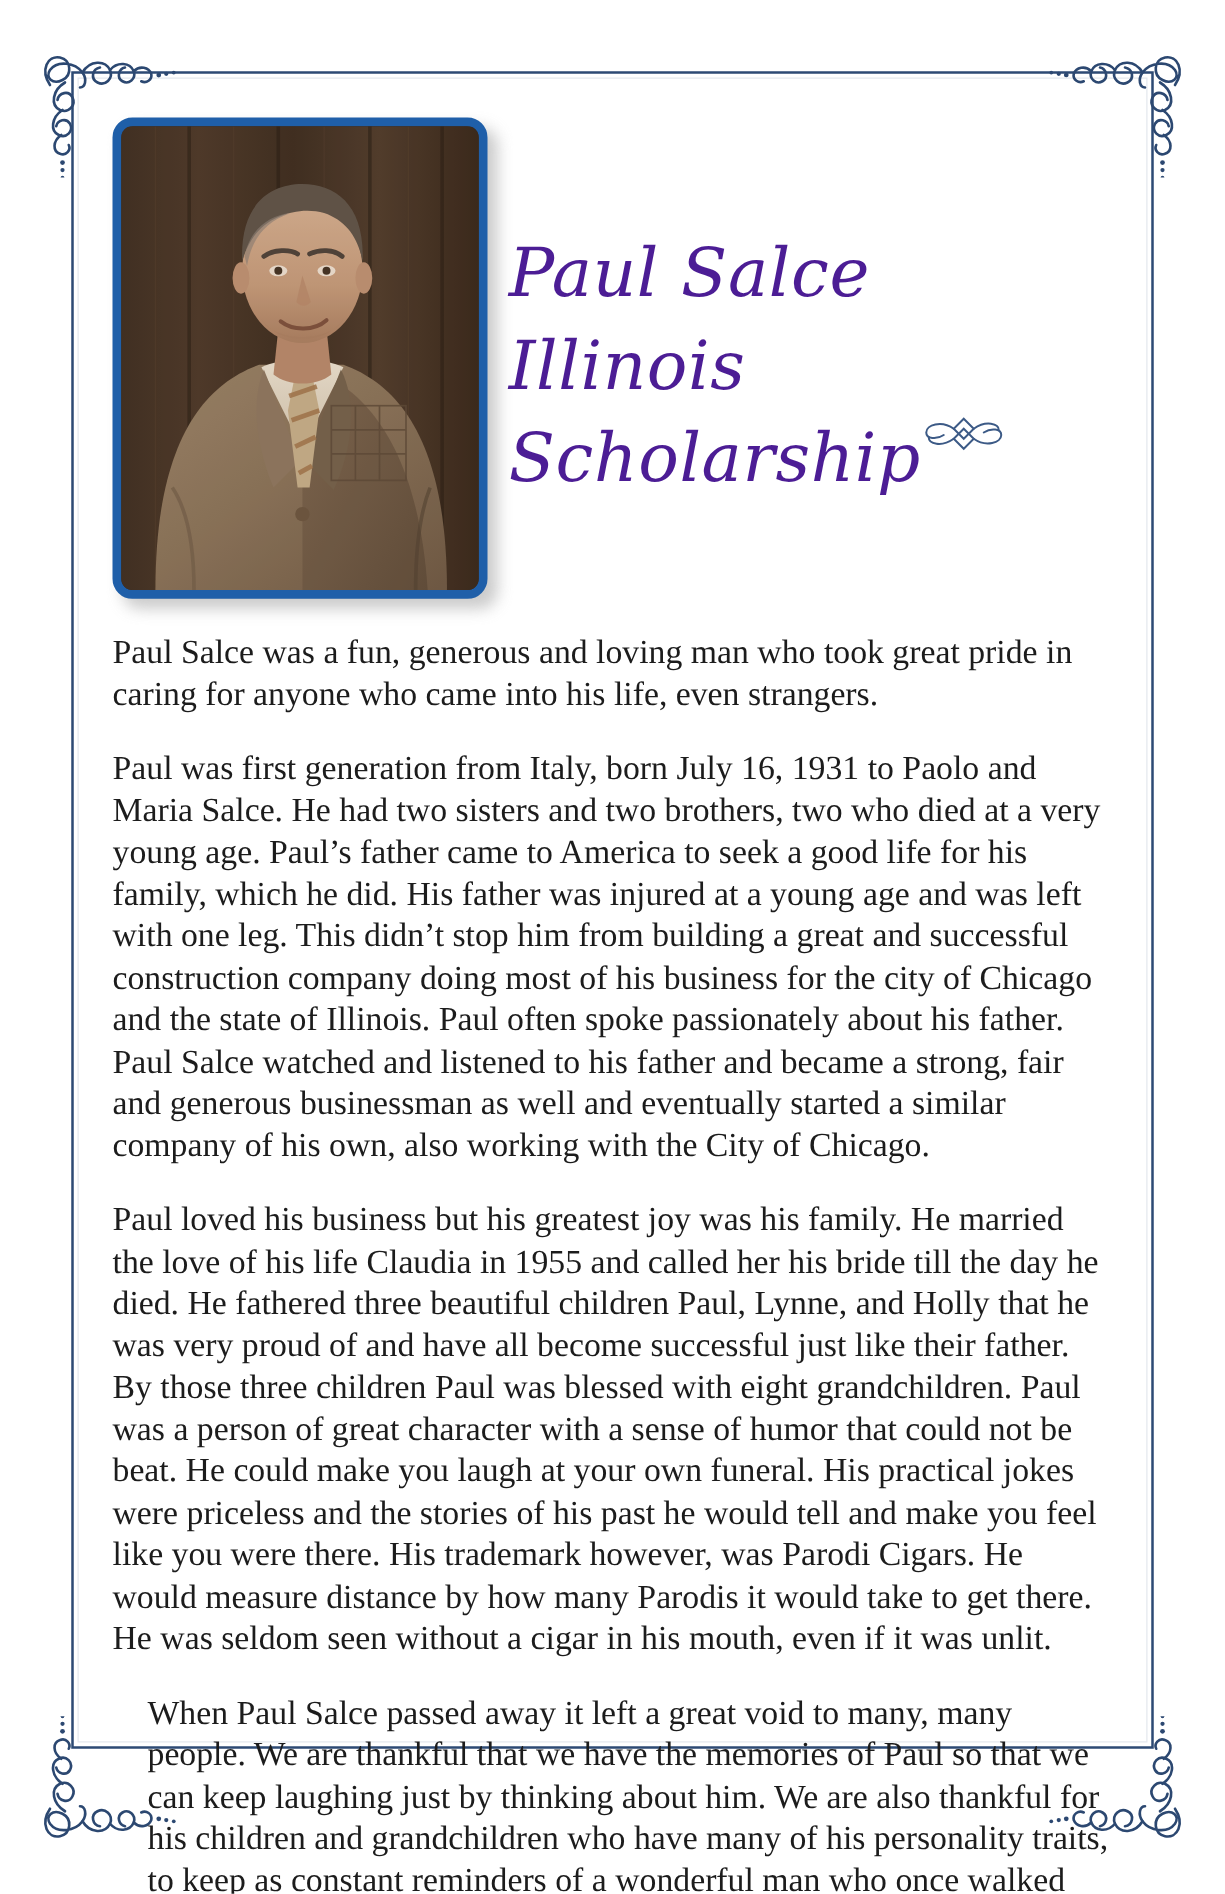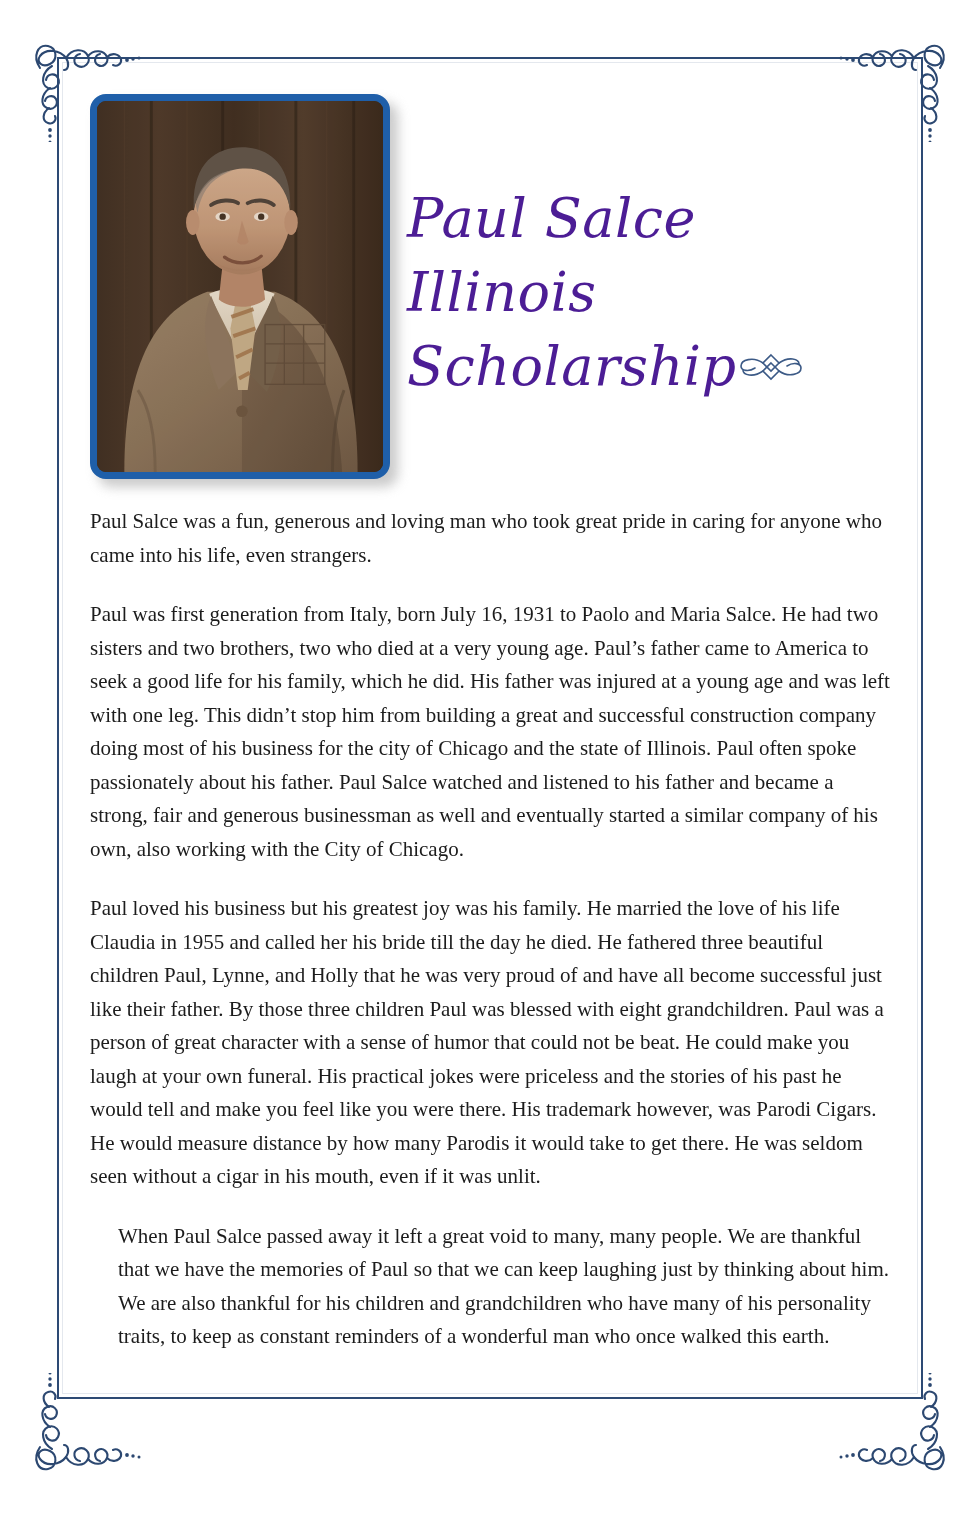--- a/index.html
+++ b/index.html
@@ -103,35 +103,35 @@
   .title-line {
     font-family: "DejaVu Serif", "Liberation Serif", serif;
     font-style: italic;
     font-weight: 400;
     font-size: 54px;
     line-height: 74px;
     color: #4c1d95;
     letter-spacing: 0.5px;
     white-space: nowrap;
   }
-  .title-line-3 { display: flex; align-items: center; gap: 2px; }
+  .title-line-3 { display: flex; align-items: flex-start; gap: 2px; }
   .fleuron { flex: 0 0 auto; }
   .fleuron svg { display: block; }
 
   
   .body-copy {
     position: absolute;
     left: 90px;
     top: 505px;
     width: 800px;
   }
   .body-copy p {
     margin: 0 0 26px 0;
     font-family: "Liberation Serif", "DejaVu Serif", serif;
-    font-size: 21px;
+    font-size: 27px;
     line-height: 33.5px;
     color: #1c1c1c;
     text-align: left;
   }
   .body-copy p:last-child { margin-bottom: 0; margin-left: 28px; }
 </style>
 </head>
 <body>
 
 <div class="page">

